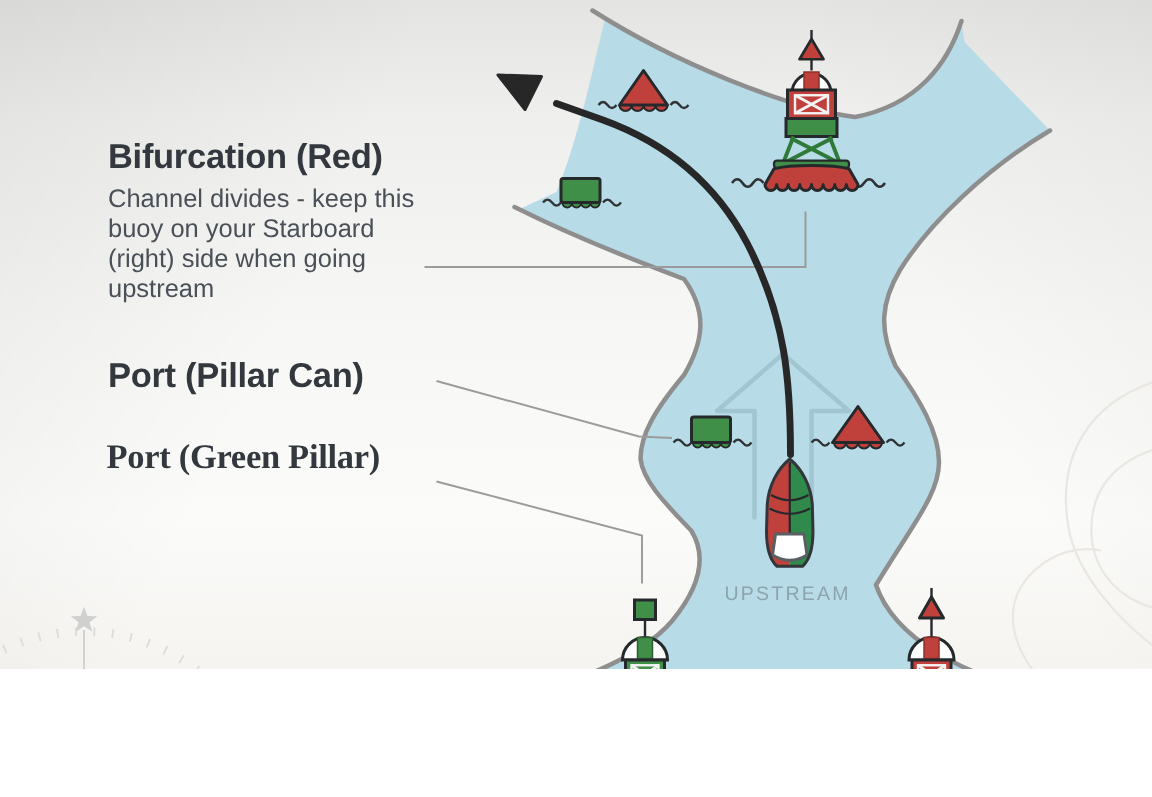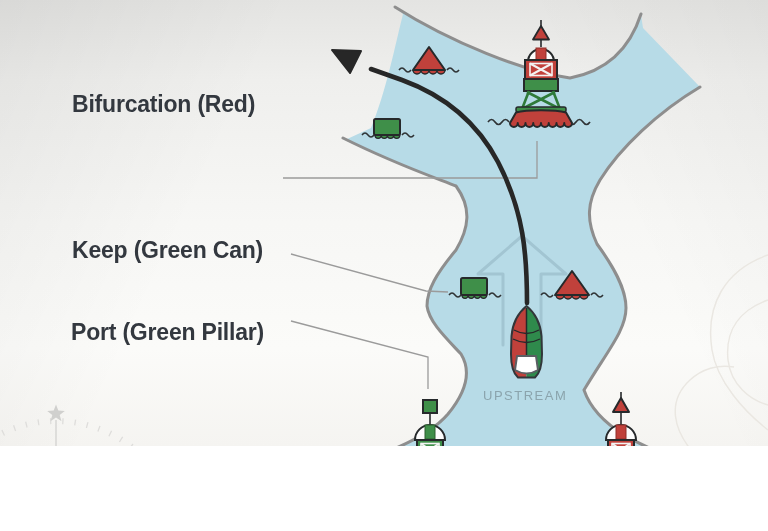--- a/index.html
+++ b/index.html
@@ -16,21 +16,21 @@
   svg.diagram{position:absolute;left:0;top:0;}
   .label{position:absolute;}
   .label h2{
     margin:0;font-size:23px;font-weight:bold;color:#33383f;letter-spacing:-0.2px;line-height:1.05;
   }
   .label p{
     margin:7px 0 0 0;font-size:17px;line-height:20px;color:#4a5058;font-weight:500;
   }
   .label-bifurcation{left:72px;top:92px;width:216px;}
   .label-port-can{left:72px;top:238px;width:240px;}
-  .label-port-pillar{left:71px;top:320px;width:224px;}
+  .label-port-pillar{left:71px;top:293px;width:224px;font-family:Liberation Serif, serif;}
   .upstream-label{
     position:absolute;left:483px;top:388px;font-size:13px;font-weight:normal;
     letter-spacing:1.5px;color:#8ba4ad;
   }
 </style>
 </head>
 <body>
 
 <div class="stage">
   <div class="bg-shade"></div>
@@ -193,24 +193,25 @@
       </g>
       <rect x="594" y="490" width="54" height="5" rx="2" fill="#c0413b" stroke="#26292b" stroke-width="1.5"></rect>
       <path d="M587,506 a3.75,4.2 0 0 0 7.5,0 a3.75,4.2 0 0 0 7.5,0 a3.75,4.2 0 0 0 7.5,0 a3.75,4.2 0 0 0 7.5,0
                a3.75,4.2 0 0 0 7.5,0 a3.75,4.2 0 0 0 7.5,0 a3.75,4.2 0 0 0 7.5,0 a3.75,4.2 0 0 0 7.5,0
                a3.75,4.2 0 0 0 7.5,0 L647,494.5 C636,491 606,491 595,494.5 Z" fill="#c0413b" stroke="#26292b" stroke-width="2" stroke-linejoin="round"></path>
     </g>
   </svg>
 
   <div class="label label-bifurcation">
     <h2>Bifurcation (Red)</h2>
+    <p>Channel divides - keep this buoy on your Starboard (right) side when going upstream</p>
   </div>
 
   <div class="label label-port-can">
-    <h2>Keep (Green Can)</h2>
+    <h2>Port (Pillar Can)</h2>
   </div>
 
   <div class="label label-port-pillar">
     <h2>Port (Green Pillar)</h2>
   </div>
 
   <div class="upstream-label">UPSTREAM</div>
 </div>
 
 </body></html>

